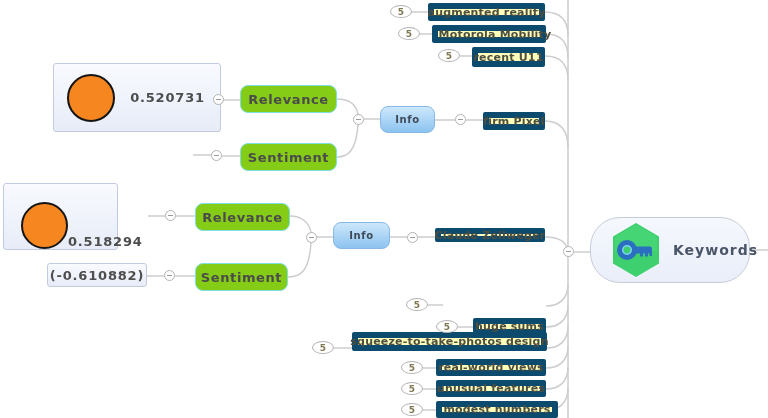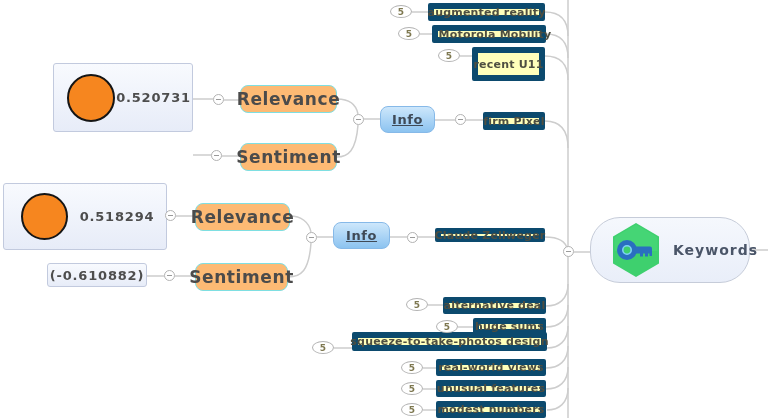--- a/index.html
+++ b/index.html
@@ -12,29 +12,29 @@
 
   
   .ynode{
     background:#ffffbb;border:6px solid #0c4a6e;border-radius:2px;
     color:#4e4e41;font-weight:bold;font-size:11px;text-align:center;
     white-space:nowrap;display:flex;align-items:center;justify-content:center;
     letter-spacing:0.2px;cursor:default;
   }
   
   .cnode{
-    background:#fdba74;border:1.5px solid #7edfe2;border-radius:8px;
-    color:#4b4b4b;font-weight:bold;font-size:17px;letter-spacing:0.6px;
+    background:#84cc16;border:1.5px solid #7edfe2;border-radius:8px;
+    color:#4b4b4b;font-weight:bold;font-size:13px;letter-spacing:0.6px;
     display:flex;align-items:center;justify-content:center;
   }
   
   .inode{
     background:linear-gradient(#cde7fb,#8cc3f0);border:1px solid #86b9e8;border-radius:8px;
-    color:#3f4a57;font-weight:bold;font-size:13px;letter-spacing:0.6px;
-    display:flex;align-items:center;justify-content:center;text-decoration:underline;
+    color:#3f4a57;font-weight:bold;font-size:10px;letter-spacing:0.6px;
+    display:flex;align-items:center;justify-content:center;
   }
   
   .vnode{
     background:linear-gradient(#f8fafe,#e7ecf8);border:1px solid #c2cade;border-radius:3px;
     color:#4d4d4d;font-weight:bold;font-size:13px;letter-spacing:0.8px;
     display:flex;align-items:center;
   }
   .vnode .vtext{flex:1;text-align:center;}
   .marker{
     border-radius:50%;background:#f6861f;border:2px solid #151515;flex:0 0 auto;
@@ -120,23 +120,23 @@
     </g>
   </svg>
 
   <div class="node count" style="left:390px;top:5px;">5</div>
   <div class="node ynode" style="left:428px;top:3px;width:117px;height:18px;">augmented reality</div>
 
   <div class="node count" style="left:398px;top:27px;">5</div>
   <div class="node ynode" style="left:432px;top:25px;width:114px;height:18px;padding-left:12px;">Motorola Mobility</div>
 
   <div class="node count" style="left:438px;top:49px;">5</div>
-  <div class="node ynode" style="left:472px;top:47px;width:73px;height:34px;">recent U11</div>
-
-  <div class="node vnode" style="left:53px;top:63px;width:140px;height:69px;justify-content:flex-end;">
+  <div class="node ynode" style="left:472px;top:47px;width:73px;height:20px;">recent U11</div>
+
+  <div class="node vnode" style="left:53px;top:63px;width:168px;height:69px;justify-content:flex-end;">
     <span class="marker" style="width:44px;height:44px;margin-left:13px;"></span>
     <span class="vtext">0.520731</span>
   </div>
   <div class="node minus" style="left:213px;top:94px;">
       <span class="minus-bar"></span>
     </div>
   <div class="node cnode" style="left:240px;top:85px;width:97px;height:28px;">Relevance</div>
 
   <div class="node minus" style="left:211px;top:150px;">
       <span class="minus-bar"></span>
@@ -145,21 +145,21 @@
 
   <div class="node minus" style="left:353px;top:114px;">
       <span class="minus-bar"></span>
     </div>
   <div class="node inode" style="left:380px;top:106px;width:55px;height:27px;">Info</div>
   <div class="node minus" style="left:455px;top:114px;">
       <span class="minus-bar"></span>
     </div>
   <div class="node ynode" style="left:483px;top:112px;width:62px;height:18px;">firm Pixel</div>
 
-  <div class="node vnode" style="left:3px;top:183px;width:164px;height:67px;">
+  <div class="node vnode" style="left:3px;top:183px;width:115px;height:67px;align-items:flex-end;">
     <span class="marker" style="width:43px;height:43px;margin-left:17px;"></span>
     <span class="vtext">0.518294</span>
   </div>
   <div class="node minus" style="left:165px;top:210px;">
       <span class="minus-bar"></span>
     </div>
   <div class="node cnode" style="left:195px;top:203px;width:95px;height:28px;">Relevance</div>
 
   <div class="node vnode" style="left:47px;top:263px;width:100px;height:24px;align-items:center;">
     <span class="vtext">(-0.610882)</span>
@@ -172,36 +172,35 @@
   <div class="node minus" style="left:306px;top:232px;">
       <span class="minus-bar"></span>
     </div>
   <div class="node inode" style="left:333px;top:222px;width:57px;height:27px;">Info</div>
   <div class="node minus" style="left:407px;top:232px;">
       <span class="minus-bar"></span>
     </div>
   <div class="node ynode" style="left:435px;top:228px;width:110px;height:14px;">Claude Zellweger</div>
 
   <div class="node count" style="left:406px;top:298px;">5</div>
-  <div class="node ynode" style="left:443px;top:297px;width:103px;height:17px;">alternative deal</div>
 
   <div class="node count" style="left:436px;top:320px;">5</div>
   <div class="node ynode" style="left:473px;top:318px;width:73px;height:17px;">huge sums</div>
 
   <div class="node count" style="left:312px;top:341px;">5</div>
   <div class="node ynode" style="left:352px;top:332px;width:195px;height:19px;">squeeze-to-take-photos design</div>
 
   <div class="node count" style="left:401px;top:361px;">5</div>
   <div class="node ynode" style="left:436px;top:359px;width:110px;height:17px;">real-world views</div>
 
   <div class="node count" style="left:401px;top:382px;">5</div>
   <div class="node ynode" style="left:436px;top:380px;width:110px;height:17px;">unusual features</div>
 
   <div class="node count" style="left:401px;top:403px;">5</div>
-  <div class="node ynode" style="left:436px;top:401px;width:110px;height:17px;">modest numbers</div>
+  <div class="node ynode" style="left:436px;top:401px;width:122px;height:17px;">modest numbers</div>
 
   <div class="node minus" style="left:563px;top:246px;">
       <span class="minus-bar"></span>
     </div>
   <div class="node root" style="left:590px;top:217px;width:160px;height:66px;border-radius:30px;">
     <svg class="hex" width="46" height="54" viewBox="0 0 46 54">
       <polygon points="23,0 46,13.5 46,40.5 23,54 0,40.5 0,13.5" fill="#3ed06e"></polygon>
       <polygon points="23,1.5 44.5,14.2 44.5,28 1.5,28 1.5,14.2" fill="#4bd87b" opacity="0.55"></polygon>
       <g fill="#2a6fc0">
         <circle cx="14" cy="27" r="10"></circle>

